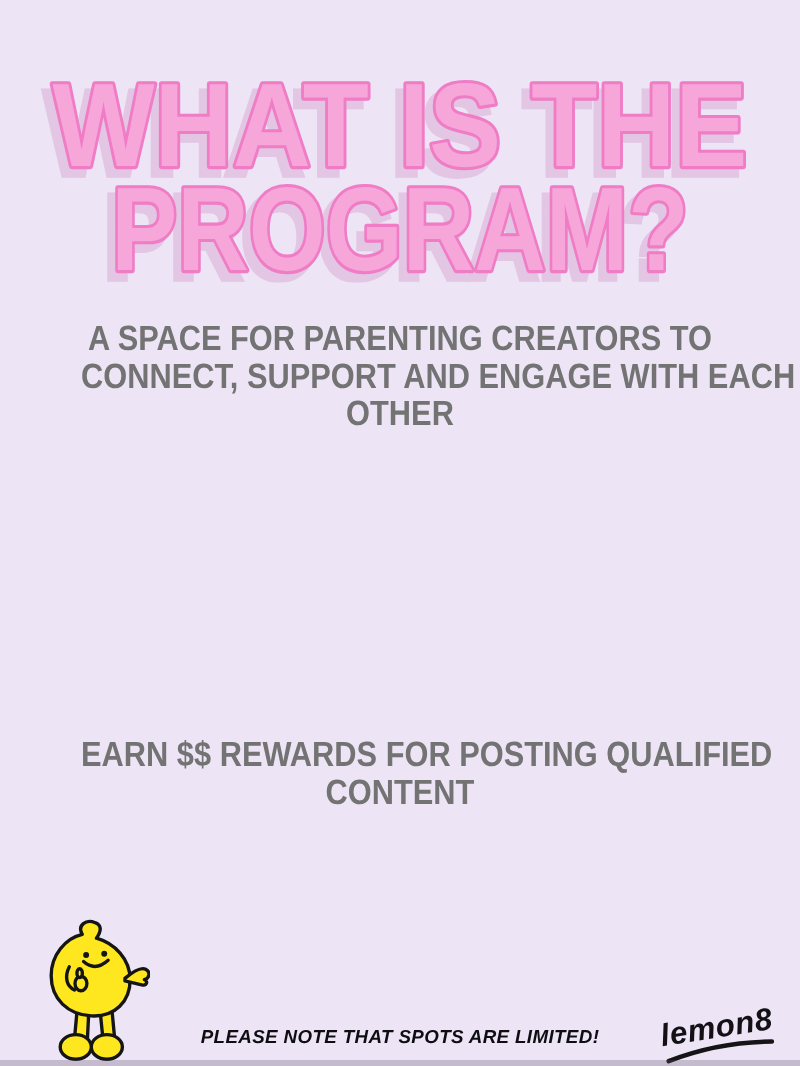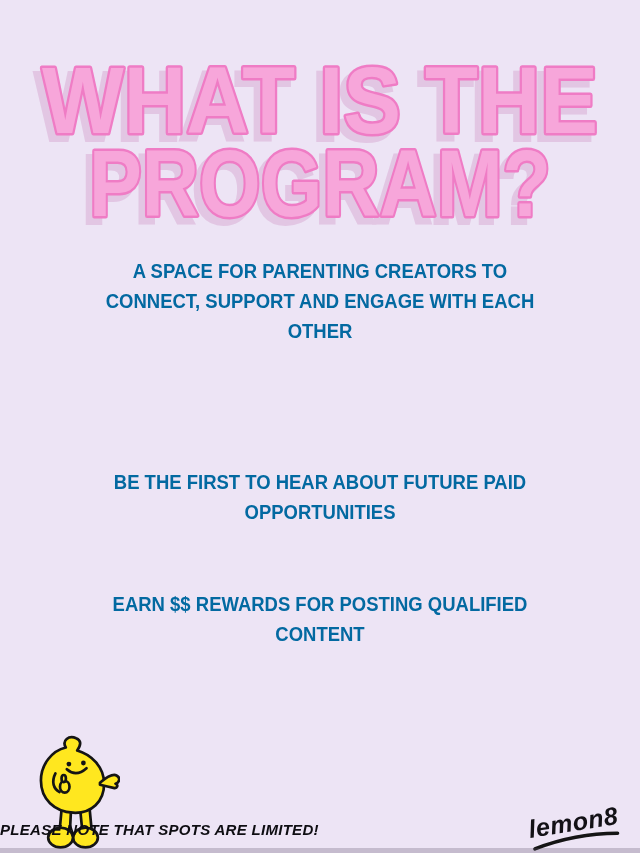--- a/index.html
+++ b/index.html
@@ -22,39 +22,40 @@
   .title-main{
     font-family:"Liberation Sans", sans-serif;
     font-weight:bold;
     fill:#F7A6DA;stroke:#EF7CC5;stroke-width:5px;
     paint-order:stroke;stroke-linejoin:round;
   }
 
   
   .para{
     position:absolute;left:30px;right:30px;
-    text-align:center;color:#0369a1;
-    font-weight:bold;font-size:21px;line-height:30px;
+    text-align:center;color:#737373;
+    font-weight:bold;font-size:28px;line-height:30px;
   }
   .line{
     white-space:nowrap;
     transform:scaleX(0.88);
     transform-origin:center;
   }
   .para-1{top:256px;}
   .para-2{top:377px;}
   .para-3{top:467px;}
   .para-4{top:589px;}
 
   
   .mascot{position:absolute;left:24px;top:734px;}
 
   
   .footer-note{
     position:absolute;left:0;right:0;top:821px;
+    text-align:center;
     font-weight:bold;font-style:italic;
     font-size:15px;letter-spacing:.3px;color:#0e0d12;
   }
 
   
   .logo{
     position:absolute;right:14px;bottom:8px;
     width:104px;text-align:center;
     transform:rotate(-9deg);transform-origin:center;
     color:#131116;
@@ -84,24 +85,20 @@
     <text class="title-main" x="320" y="180" font-size="95" text-anchor="middle" textLength="462" lengthAdjust="spacingAndGlyphs">PROGRAM?</text>
   </svg>
 
   <div class="para para-1">
     <div class="line">A SPACE FOR PARENTING CREATORS TO</div>
     <div class="line">CONNECT, SUPPORT AND ENGAGE WITH EACH</div>
     <div class="line">OTHER</div>
   </div>
 
 
-  <div class="para para-3">
-    <div class="line">BE THE FIRST TO HEAR ABOUT FUTURE PAID</div>
-    <div class="line">OPPORTUNITIES</div>
-  </div>
 
   <div class="para para-4">
     <div class="line">EARN $$ REWARDS FOR POSTING QUALIFIED</div>
     <div class="line">CONTENT</div>
   </div>
 
   <svg class="mascot" width="96" height="116" viewBox="0 0 92 112">
     <g fill="#FFE71F" stroke="#151515" stroke-width="2.6" stroke-linejoin="round" stroke-linecap="round">
 
       <path d="M36,72 L34,94 L44,94 L45,74 Z"></path>

